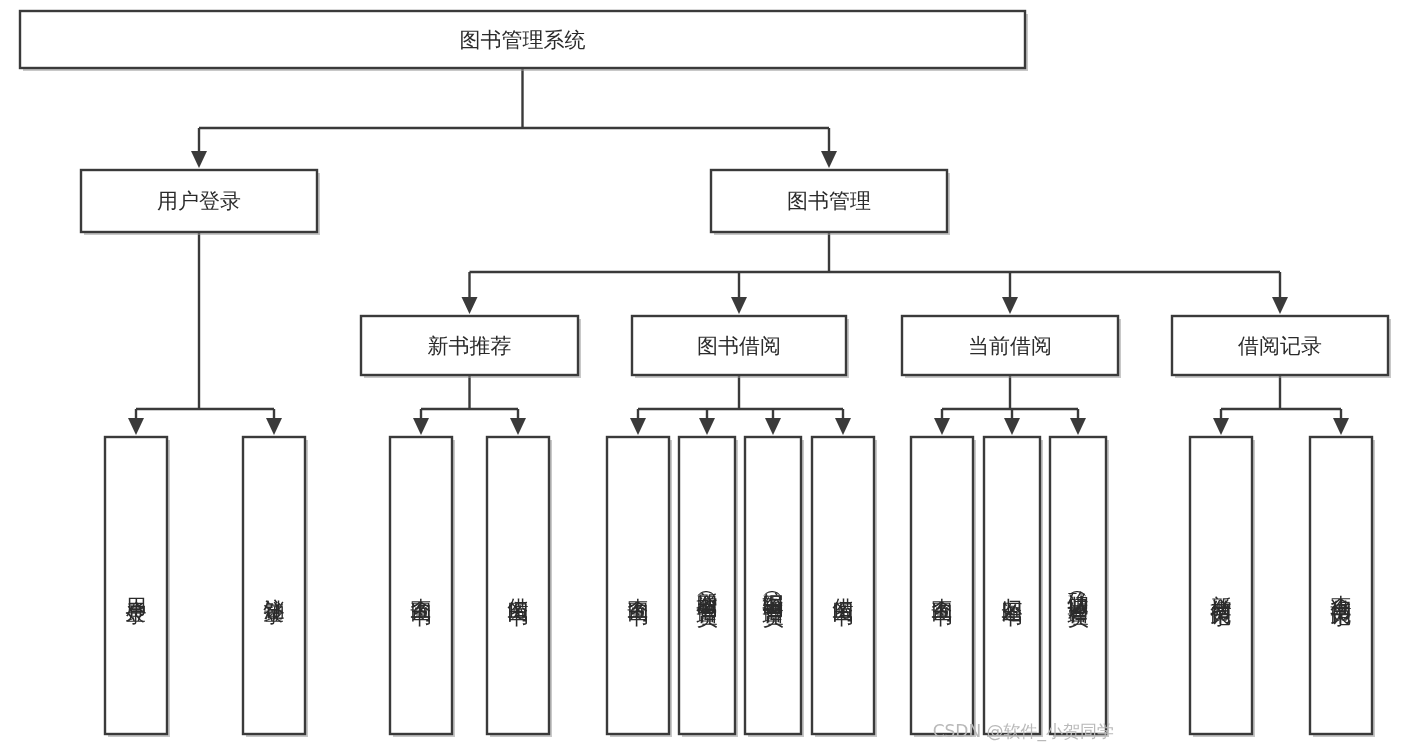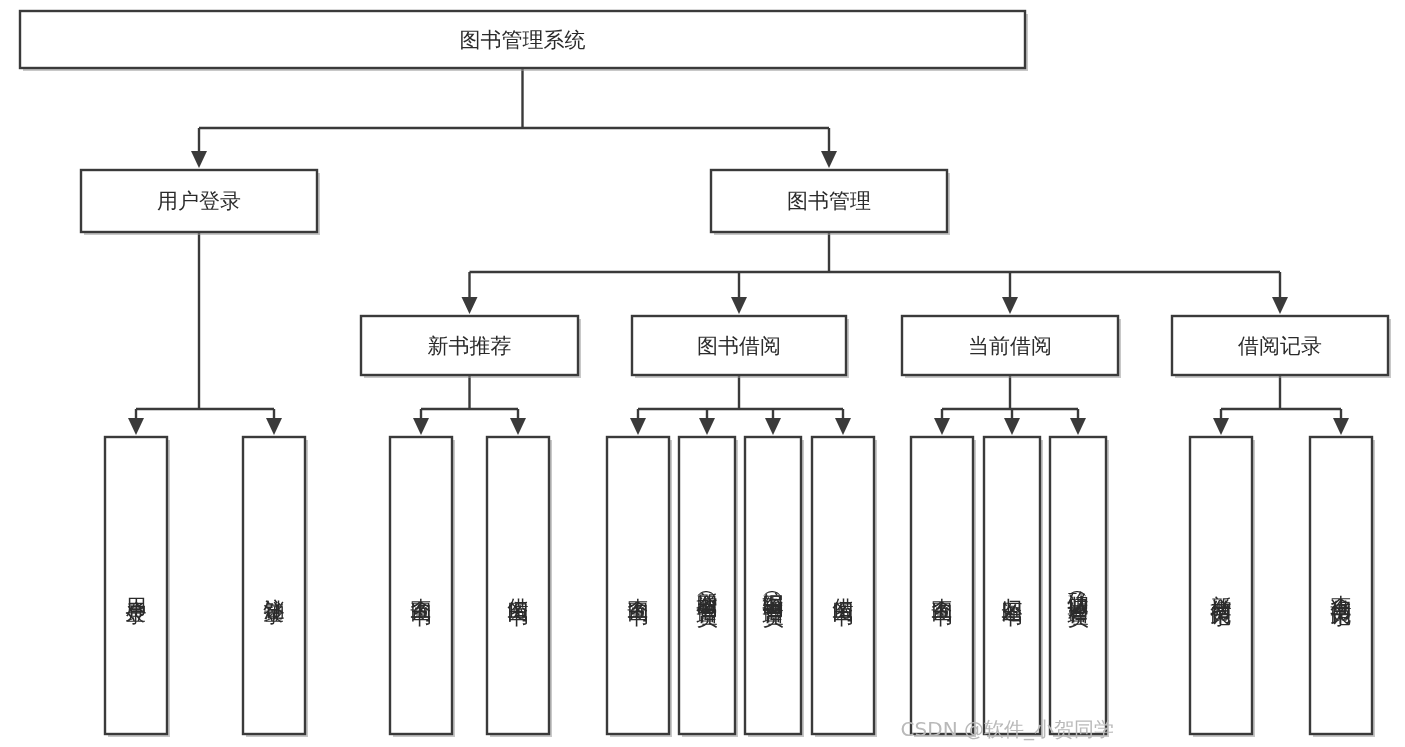--- a/index.html
+++ b/index.html
@@ -67,21 +67,21 @@
     line-height: 1.05;
     color: #2b2b2b;
     letter-spacing: 2.5px;
     white-space: nowrap;
   }
   .watermark {
     position: absolute;
     right: 8px;
     bottom: 4px;
     font-family: "DejaVu Sans", "Liberation Sans", sans-serif;
-    font-size: 20px;
+    font-size: 17px;
     color: #b9b9b9;
     white-space: nowrap;
     user-select: none;
   }
 </style>
 </head>
 <body>
 
 <div id="diagram-root">
 

